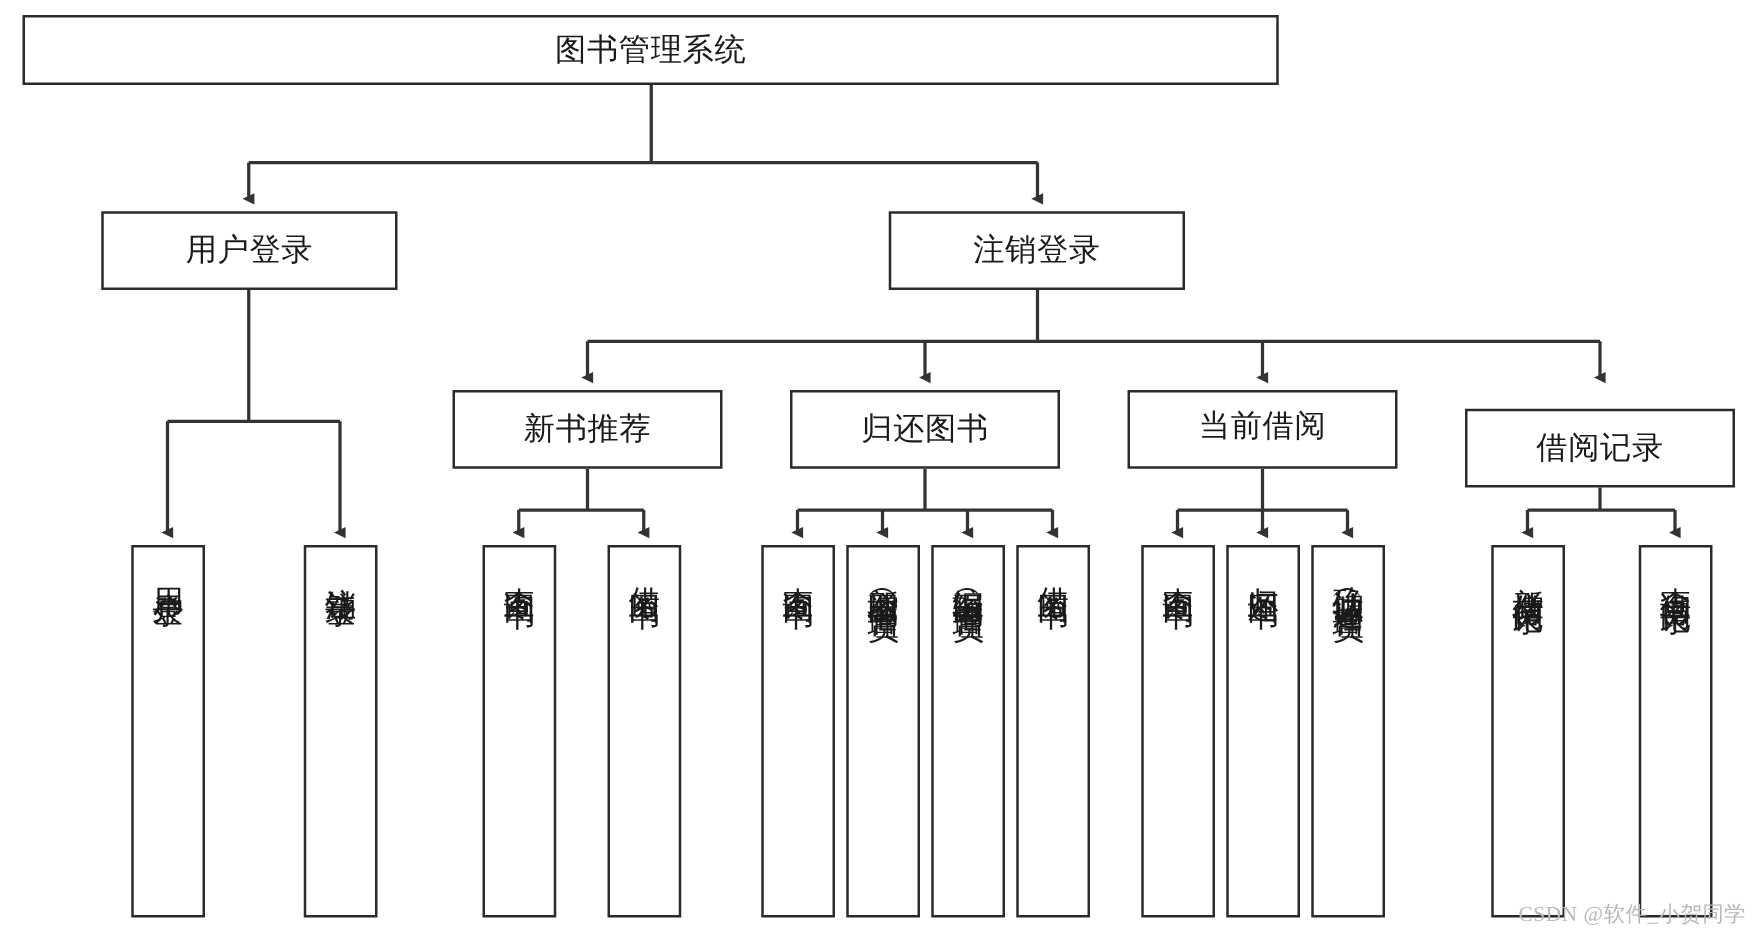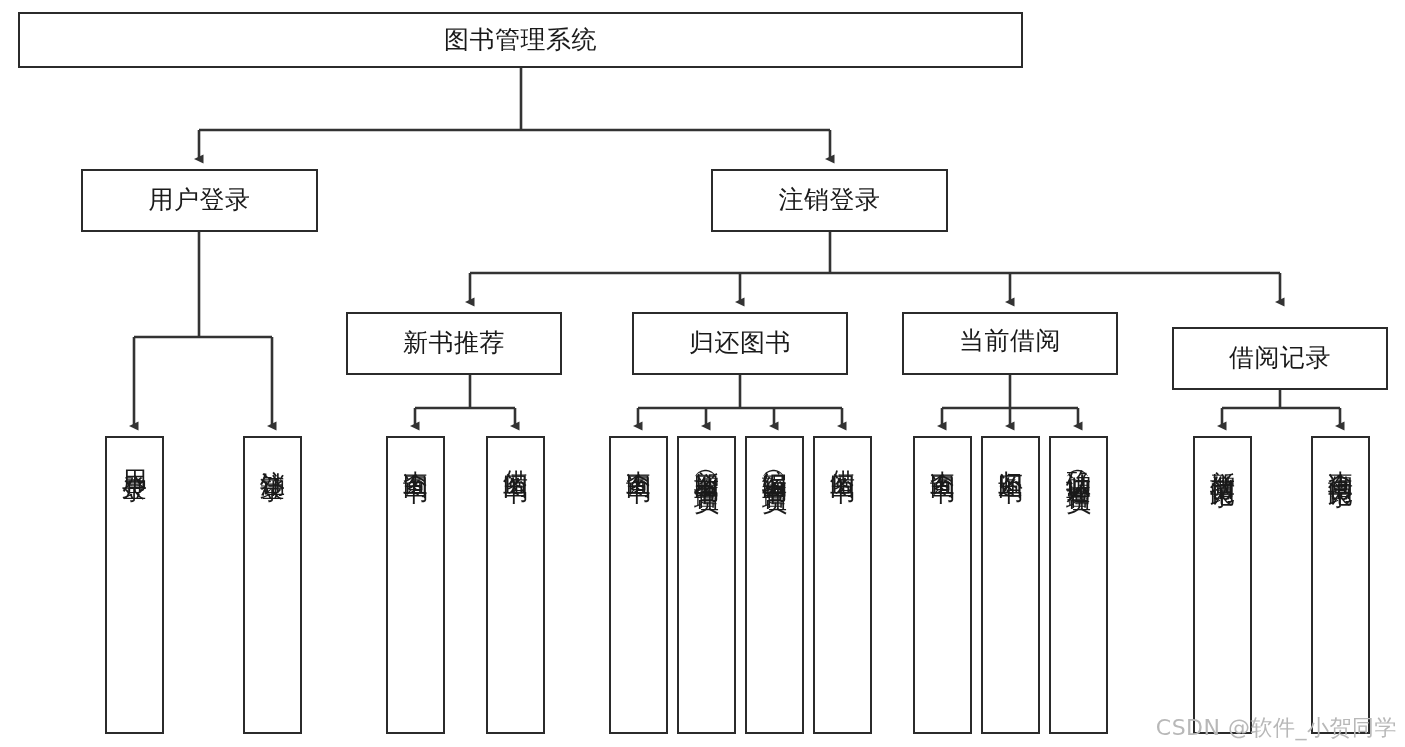--- a/index.html
+++ b/index.html
@@ -60,25 +60,26 @@
     text-orientation: upright;
     font-size: 25px;
     line-height: 1.08;
     letter-spacing: 3px;
     white-space: nowrap;
   }
   #watermark {
     position: absolute;
     right: 8px;
     bottom: 4px;
-    font-size: 22px;
+    font-size: 17px;
     color: #b8b8b8;
     letter-spacing: 0.5px;
     z-index: 5;
     white-space: nowrap;
+    font-family: Liberation Serif, serif;
   }
 </style>
 </head>
 <body>
 
 <div id="diagram-root">
 
   <svg id="edge-layer" viewBox="0 0 1405 747" width="1405" height="747" xmlns="http://www.w3.org/2000/svg">
     <defs>
       <marker id="arrow" markerWidth="10" markerHeight="10" refX="5" refY="5" orient="auto" markerUnits="userSpaceOnUse">
@@ -134,21 +135,21 @@
     <span class="label">图书管理系统</span>
   </div>
 
   <div class="node horizontal" style="left:81px; top:169px; width:237px; height:63px;">
     <span class="label">用户登录</span>
   </div>
   <div class="node horizontal" style="left:711px; top:169px; width:237px; height:63px;">
     <span class="label">注销登录</span>
   </div>
 
-  <div class="node horizontal" style="left:346px; top:312px; width:216px; height:63px;">
+  <div class="node horizontal" style="left:362px; top:312px; width:216px; height:63px;">
     <span class="label">新书推荐</span>
   </div>
   <div class="node horizontal" style="left:632px; top:312px; width:216px; height:63px;">
     <span class="label">归还图书</span>
   </div>
   <div class="node horizontal" style="left:902px; top:312px; width:216px; height:63px;font-family:Liberation Mono, monospace;">
     <span class="label">当前借阅</span>
   </div>
   <div class="node horizontal" style="left:1172px; top:312px; width:216px; height:63px;margin-top:15px;">
     <span class="label">借阅记录</span>

